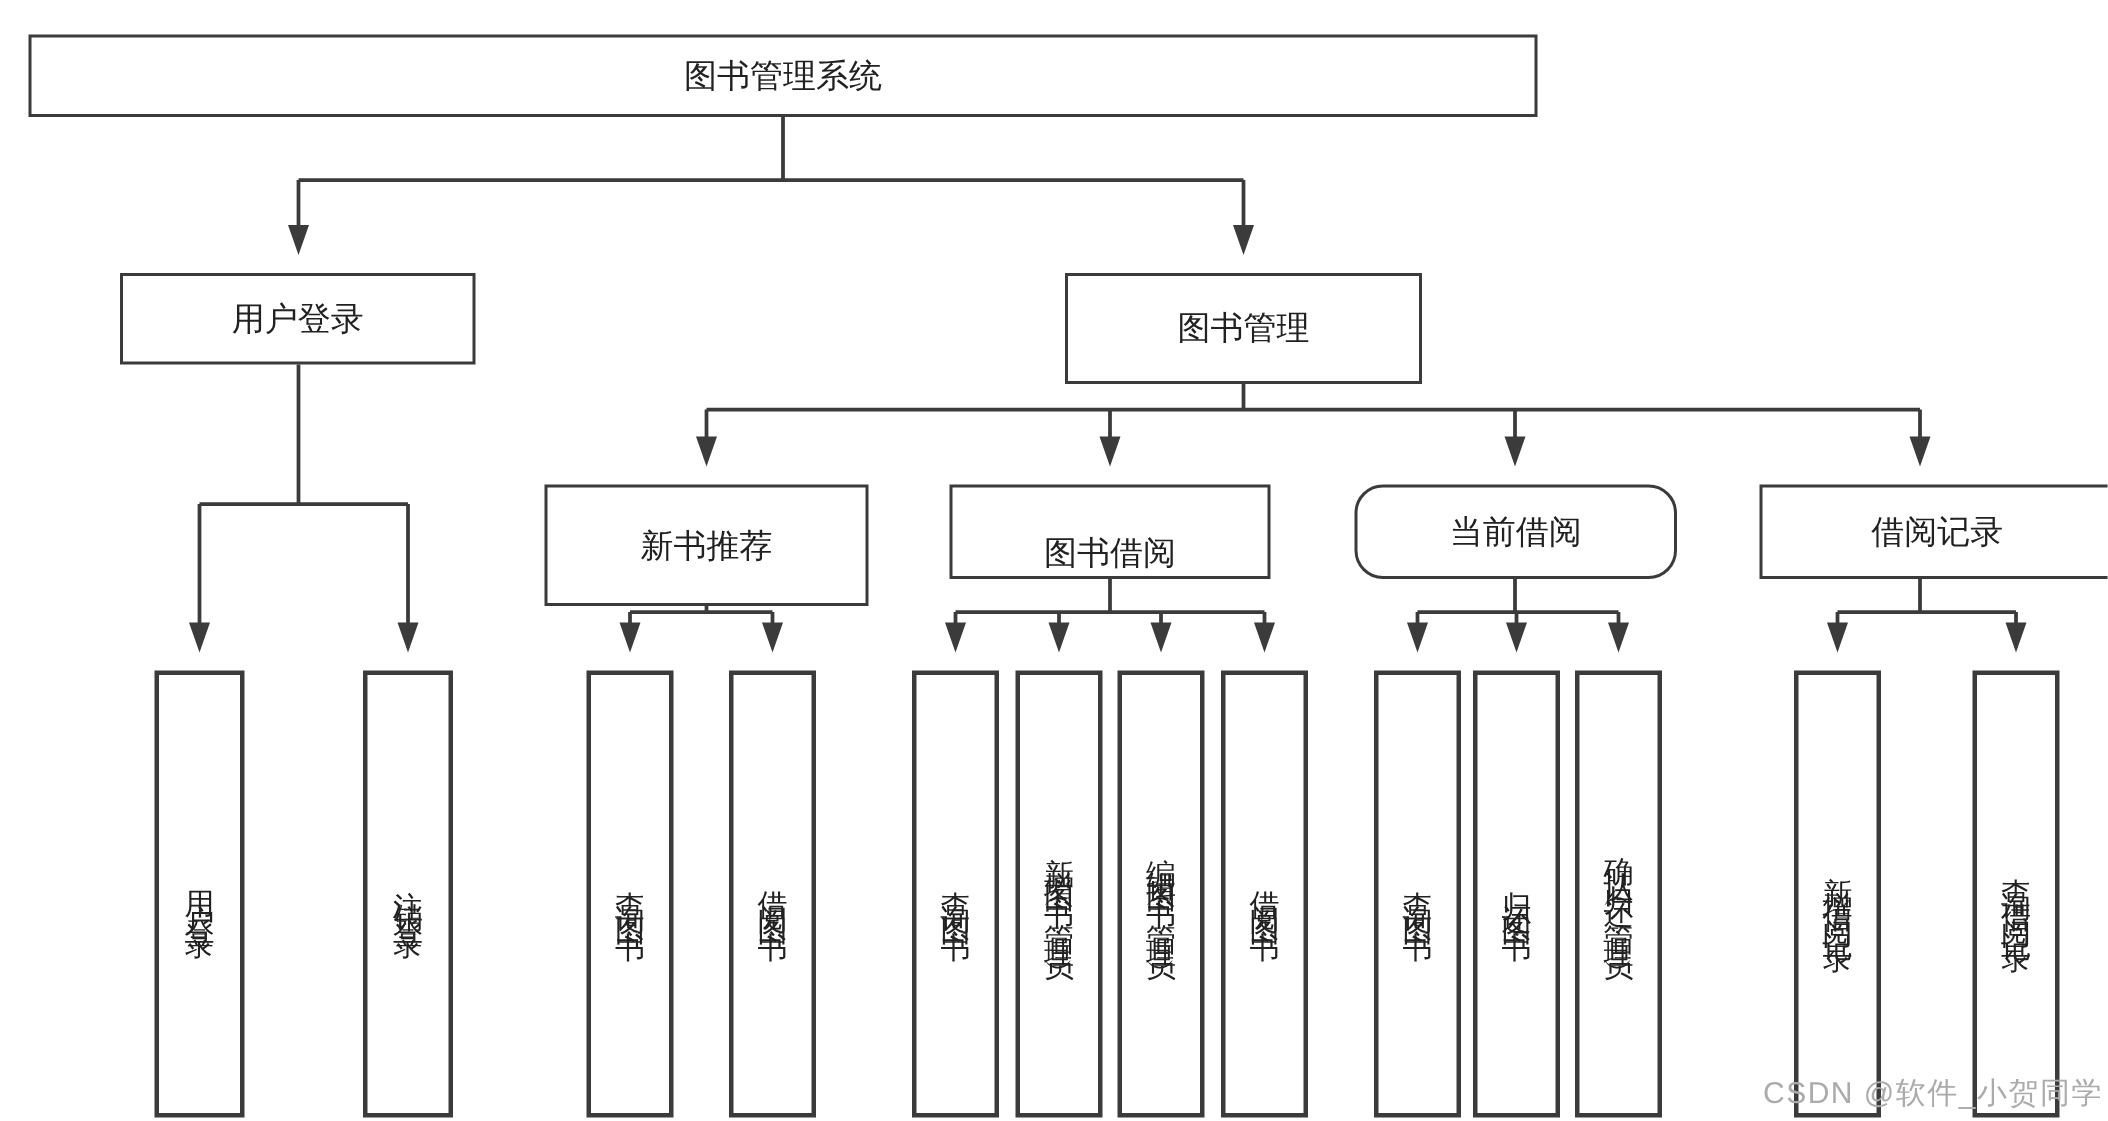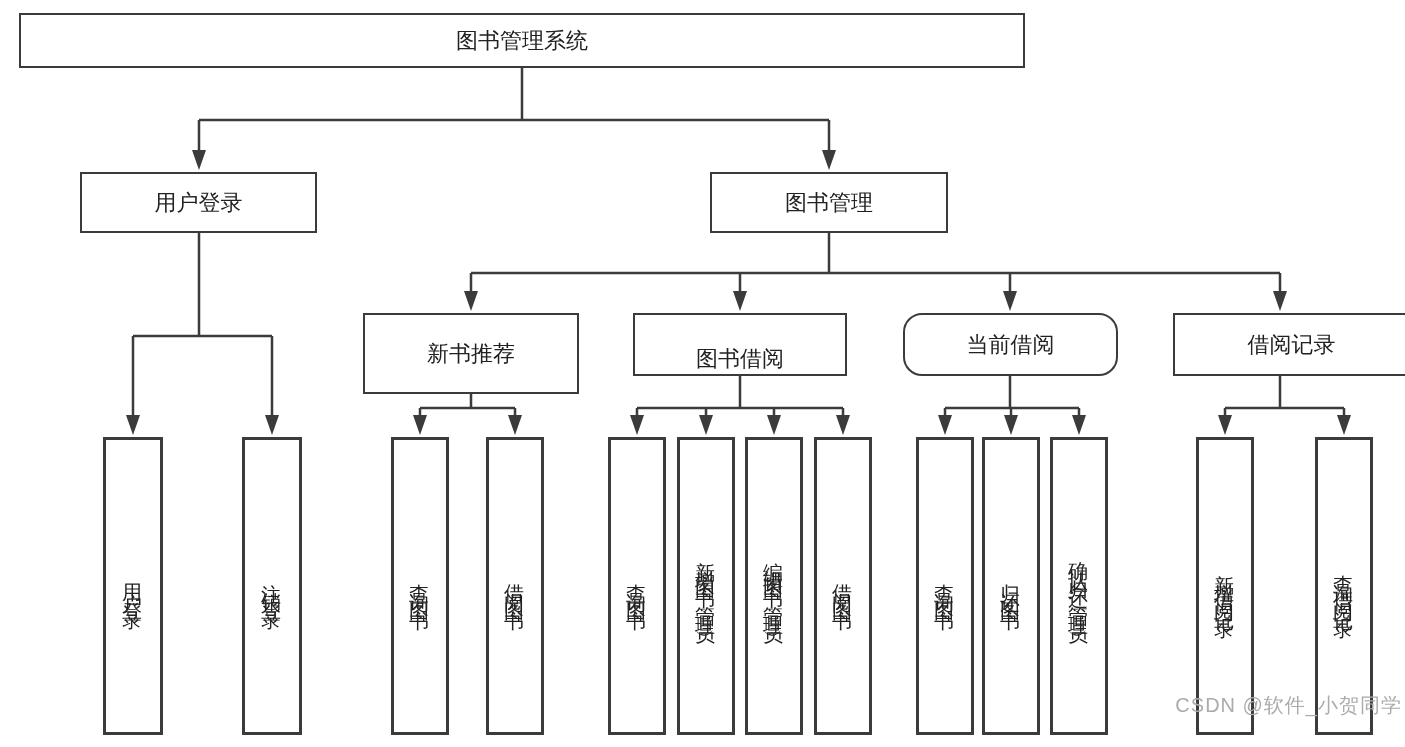--- a/index.html
+++ b/index.html
@@ -30,32 +30,33 @@
     position: absolute;
     background: #ffffff;
     border: 2px solid var(--border-color, #3b3b3b);
     display: flex;
     align-items: center;
     justify-content: center;
     color: var(--text-color, #212121);
     font-size: 22px;
     text-align: center;
     white-space: nowrap;
+    margin-top: 10px;
   }
   .leaf {
     border-width: 3px;
     writing-mode: vertical-rl;
     text-orientation: mixed;
     font-size: 20px;
     letter-spacing: 9px;
     white-space: normal;
   }
   .watermark {
     position: absolute;
-    top: 692px;
+    top: 715px;
     right: 3px;
     color: var(--watermark-color, #ababab);
     font-size: 20px;
     letter-spacing: 1px;
     white-space: nowrap;
     z-index: 5;
     margin-left: 13px;
   }
 </style>
 </head>
@@ -113,21 +114,21 @@
     </g>
   </svg>
 
   <div class="node" style="left:19px; top:13px; width:1006px; height:55px;">
     <span>图书管理系统</span>
   </div>
 
   <div class="node" style="left:80px; top:172px; width:237px; height:61px;">
     <span>用户登录</span>
   </div>
-  <div class="node" style="left:710px; top:172px; width:238px; height:61px;">
+  <div class="node" style="left:710px; top:172px; width:238px; height:74px;">
     <span>图书管理</span>
   </div>
 
   <div class="node" style="left:363px; top:313px; width:216px; height:81px;">
     <span>新书推荐</span>
   </div>
   <div class="node" style="left:633px; top:313px; width:214px; height:63px;align-items:flex-end;">
     <span>图书借阅</span>
   </div>
   <div class="node" style="left:903px; top:313px; width:215px; height:63px;border-radius:19px;">

